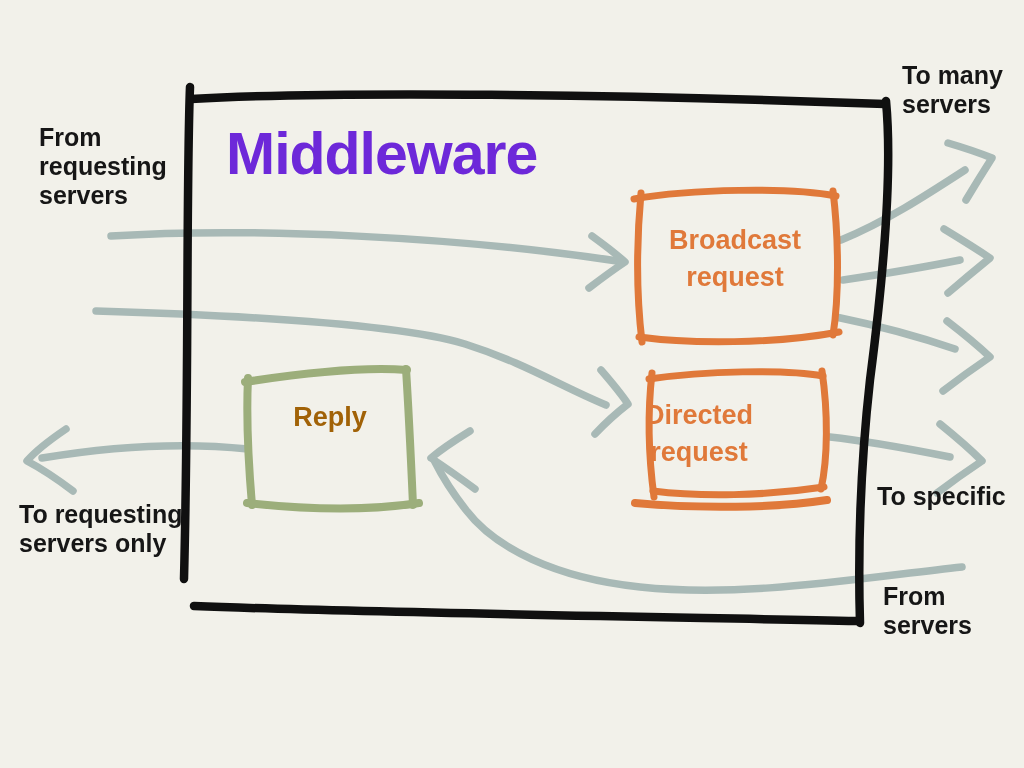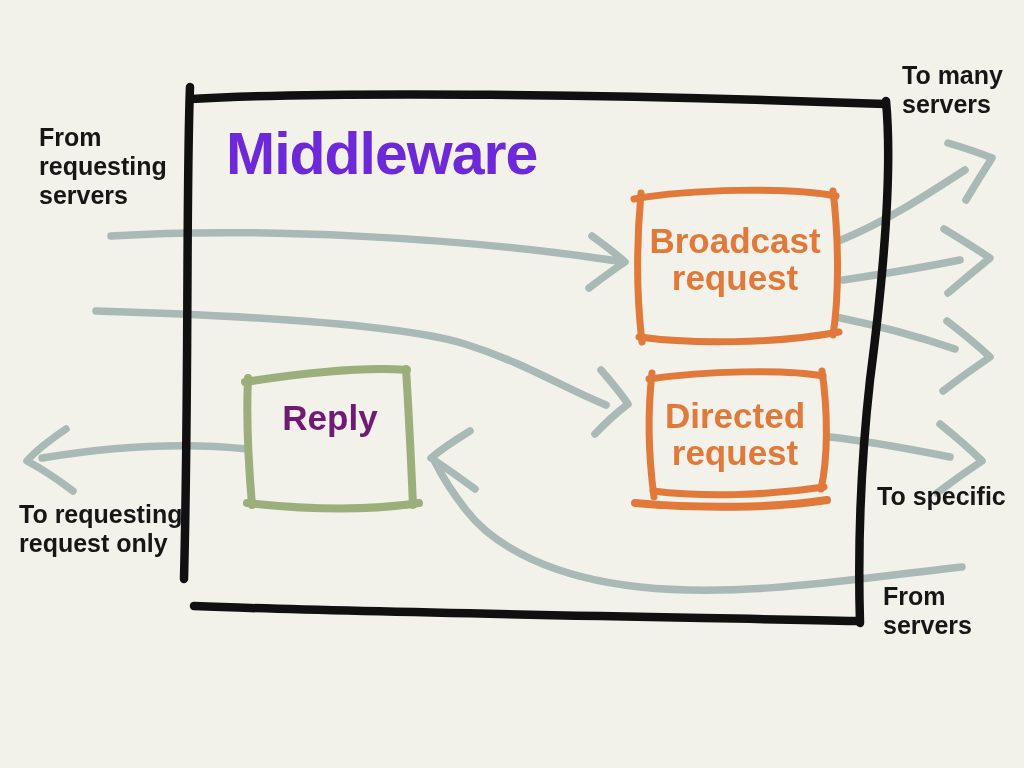--- a/index.html
+++ b/index.html
@@ -38,29 +38,29 @@
   #lbl-to-many       { left: 902px; top: 61px;  }
   #lbl-to-specific   { left: 877px; top: 482px; }
   #lbl-from-servers  { left: 883px; top: 582px; }
   #lbl-to-client-only{ left: 19px;  top: 500px; }
 
   .nodetext {
     position: absolute;
     display: flex; flex-direction: column;
     align-items: center; justify-content: center;
     text-align: center;
-    font-size: 35px; font-weight: bold;
+    font-size: 27px; font-weight: bold;
     line-height: 37px;
     box-sizing: border-box;
   }
   .nodetext span { display: block; }
   .orange-text { color: #e0793a; }
-  .green-text  { color: #701a75; }
+  .green-text  { color: #a16207; }
   #broadcast-text { left: 632px; top: 191px; width: 206px; height: 150px; padding-bottom: 14px; }
-  #directed-text  { left: 646px; top: 371px; width: 178px; height: 126px; }
+  #directed-text  { left: 610px; top: 371px; width: 178px; height: 126px; }
   #reply-text     { left: 244px; top: 368px; width: 172px; height: 144px; padding-bottom: 46px; }
 </style>
 </head>
 <body>
 
 <div class="stage">
 
   <svg class="layer" viewBox="0 0 1024 768">
 
     <g class="stroke-gray" stroke-width="7.5" stroke="#a8b9b6">
@@ -163,16 +163,16 @@
     <span>To specific</span>
   </div>
 
   <div class="lbl" id="lbl-from-servers">
     <span>From</span>
     <span>servers</span>
   </div>
 
   <div class="lbl" id="lbl-to-client-only">
     <span>To requesting</span>
-    <span>request only</span>
+    <span>servers only</span>
   </div>
 
 </div>
 
 </body></html>

